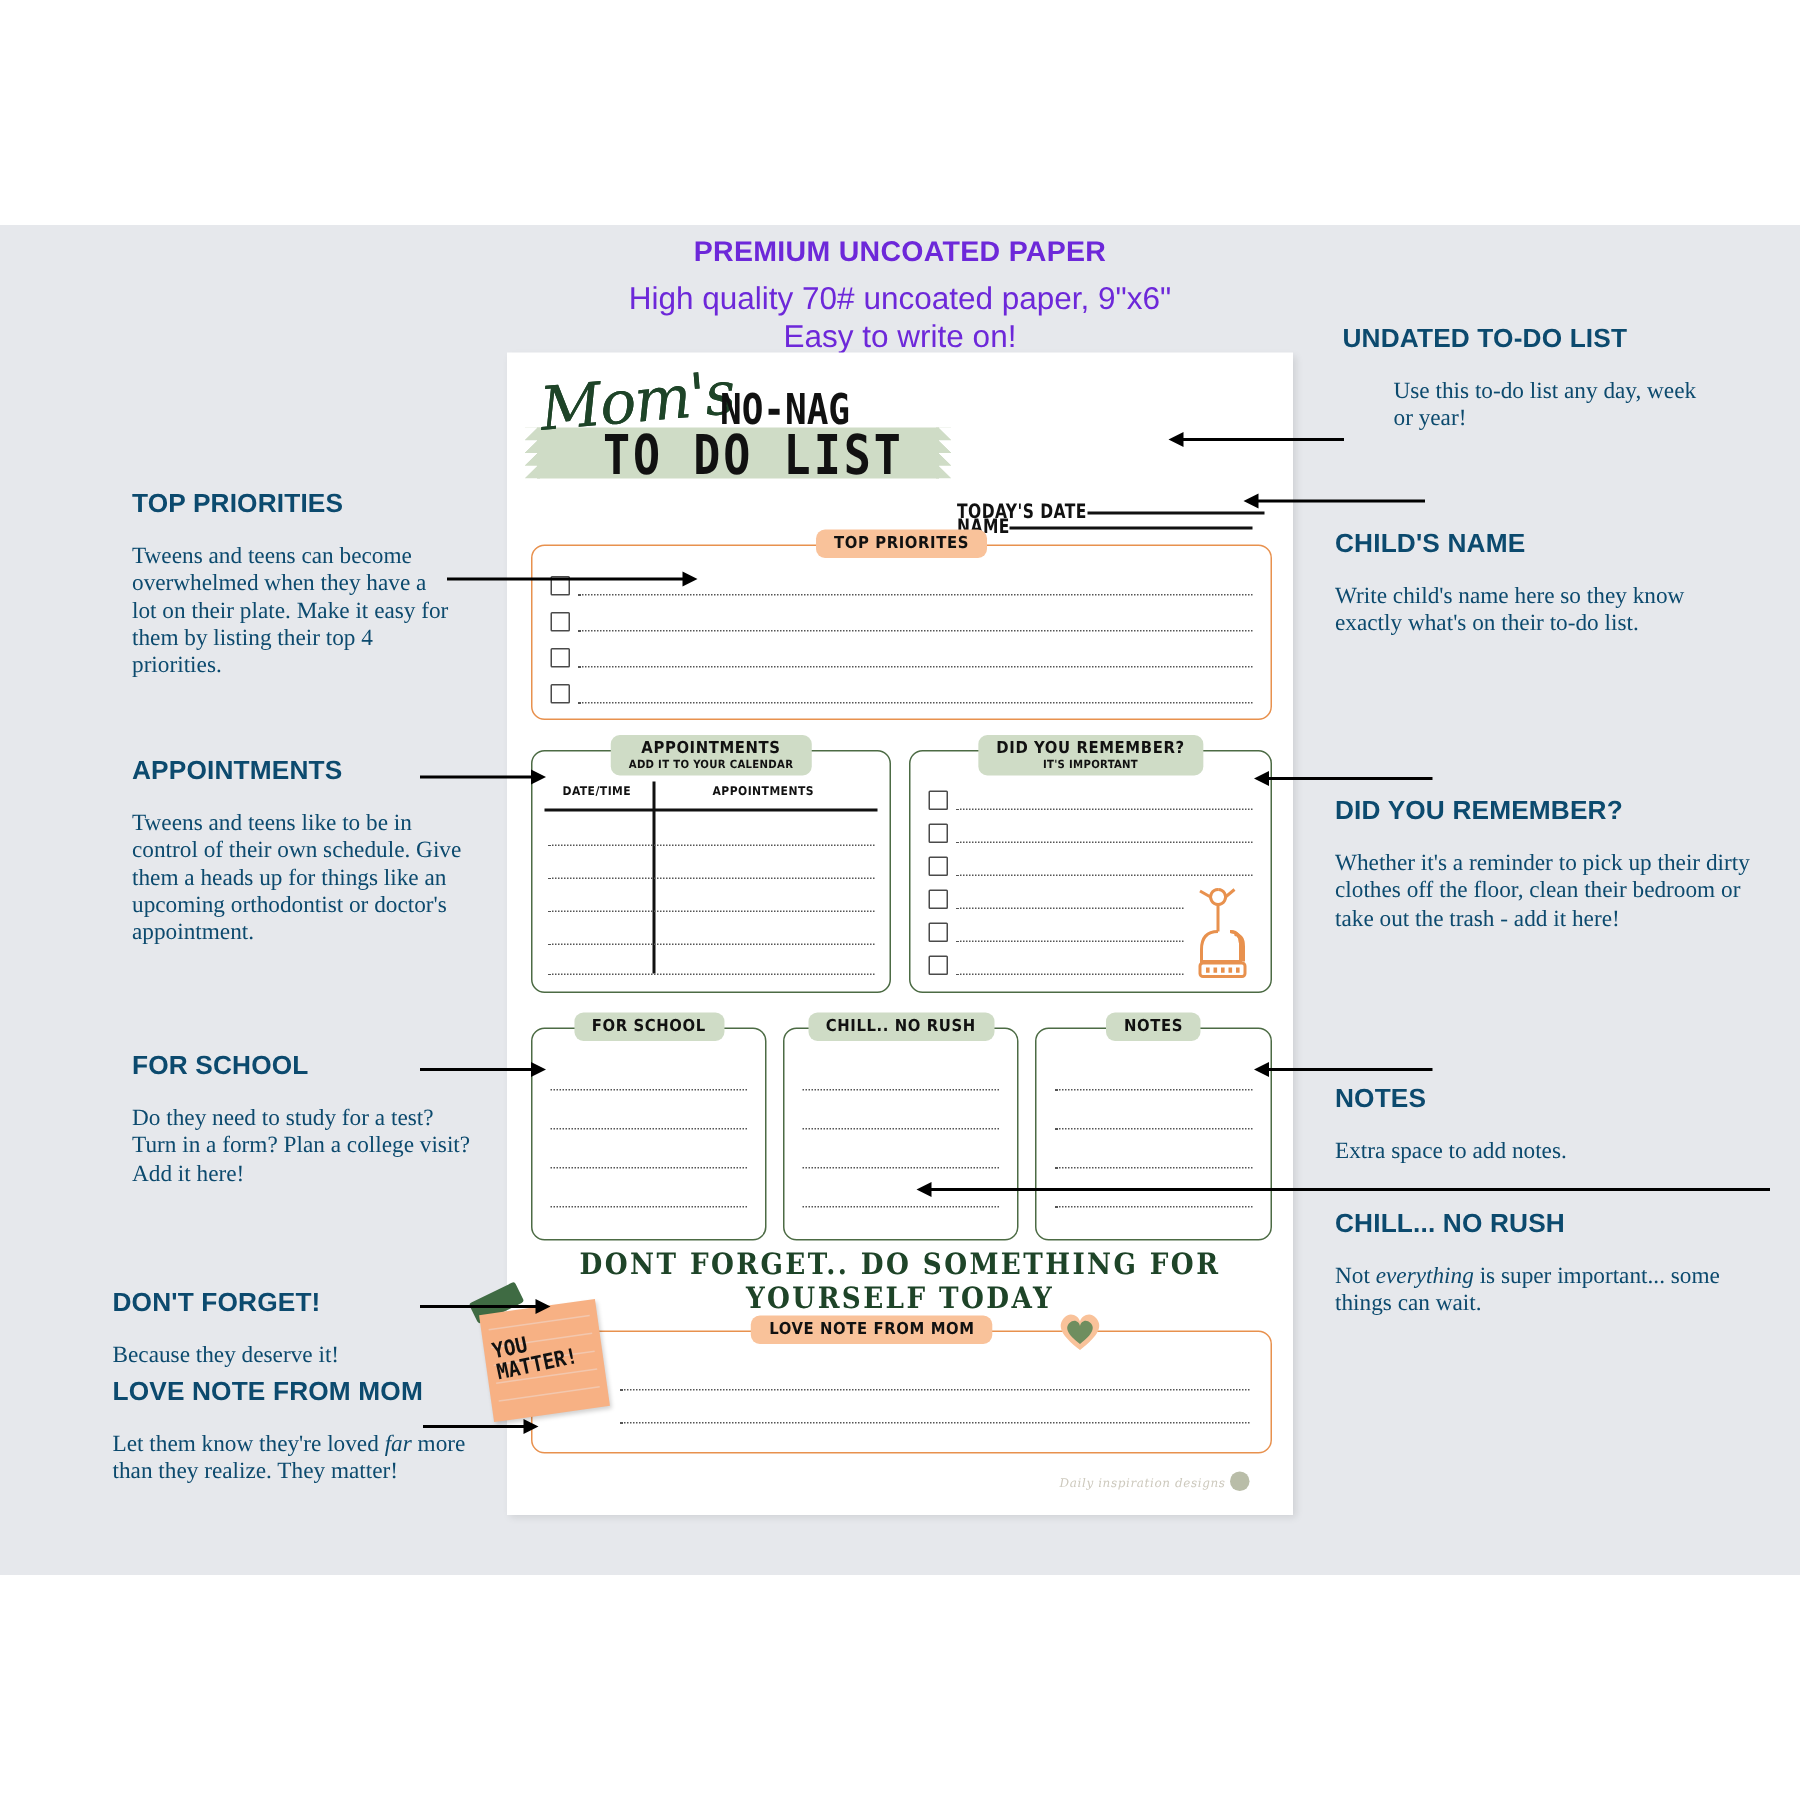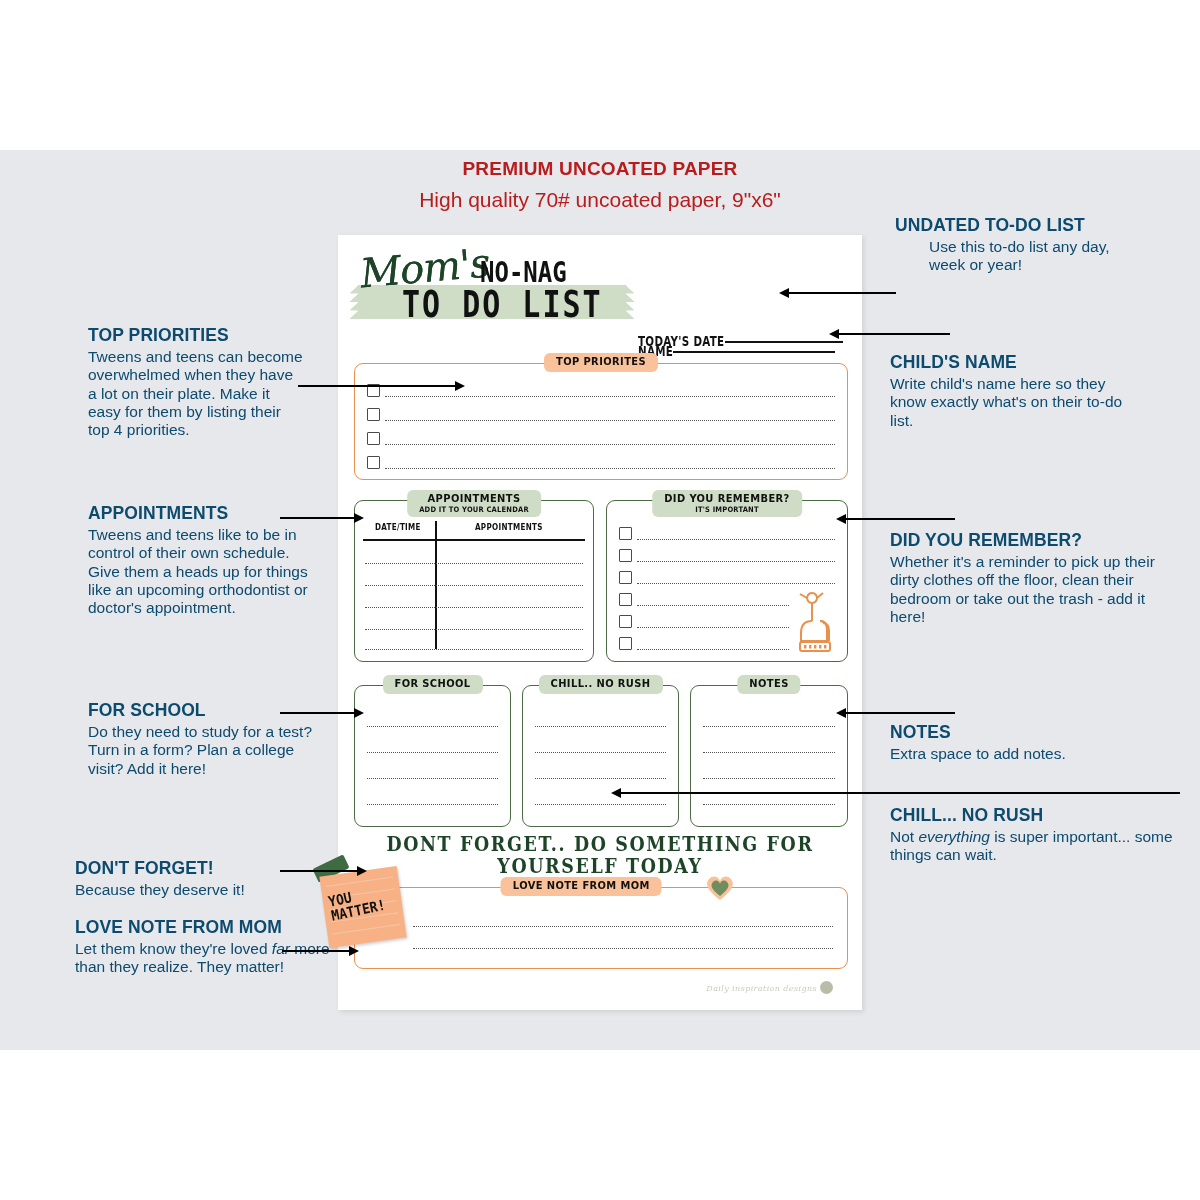--- a/index.html
+++ b/index.html
@@ -14,21 +14,21 @@
 
   
   .backdrop{
     position:absolute;left:0;top:150px;width:1200px;height:900px;
     background:#e6e8ec;
   }
 
   
   .header-blurb{
     position:absolute;left:400px;top:158px;width:400px;text-align:center;
-    color:#b91c1c;
+    color:#6d28d9;
   }
   .header-blurb .h1{font-size:19px;font-weight:bold;letter-spacing:.2px;line-height:1.2;}
   .header-blurb .sub{font-size:21px;line-height:1.22;margin-top:6px;}
 
   
   .page{
     position:absolute;left:338px;top:235px;width:524px;height:775px;
     background:#ffffff;
     box-shadow:2px 2px 5px rgba(0,0,0,.10);
   }
@@ -166,21 +166,21 @@
     font-size:8px;color:#cdc9bd;letter-spacing:.4px;white-space:nowrap;text-align:center;
   }
   .watermark .seal{
     display:inline-block;width:13px;height:13px;border-radius:50%;
     background:#b9bda8;vertical-align:-3px;margin-left:3px;
   }
 
   
   .anno{position:absolute;color:#0c4a6e;}
   .anno .ttl{font-size:17.5px;font-weight:bold;letter-spacing:.1px;line-height:1.18;}
-  .anno .bod{font-size:15.5px;line-height:1.19;margin-top:2px;}
+  .anno .bod{font-size:15.5px;line-height:1.19;margin-top:16px;font-family:Liberation Serif, serif;}
   .anno .bod i{font-style:italic;}
   .anno.right .ttl{font-size:17.5px;}
 
   
   .arrow{position:absolute;height:2px;background:#000;}
   .arrow:after{
     content:"";position:absolute;top:-4px;width:0;height:0;
     border-top:5px solid transparent;border-bottom:5px solid transparent;
   }
   .arrow.r:after{right:-9px;border-left:10px solid #000;}
@@ -189,20 +189,21 @@
 </head>
 <body>
 
 <div id="stage">
 
   <div class="backdrop"></div>
 
   <div class="header-blurb">
     <div class="h1">PREMIUM UNCOATED PAPER</div>
     <div class="sub">High quality 70# uncoated paper, 9"x6"</div>
+    <div class="sub" style="margin-top:0">Easy to write on!</div>
   </div>
 
   <div class="page">
 
     <div class="masthead">
       <div class="swash"></div>
       <div class="moms">Mom's</div>
       <div class="nonag">NO-NAG</div>
       <div class="todolist">TO DO LIST</div>
     </div>

